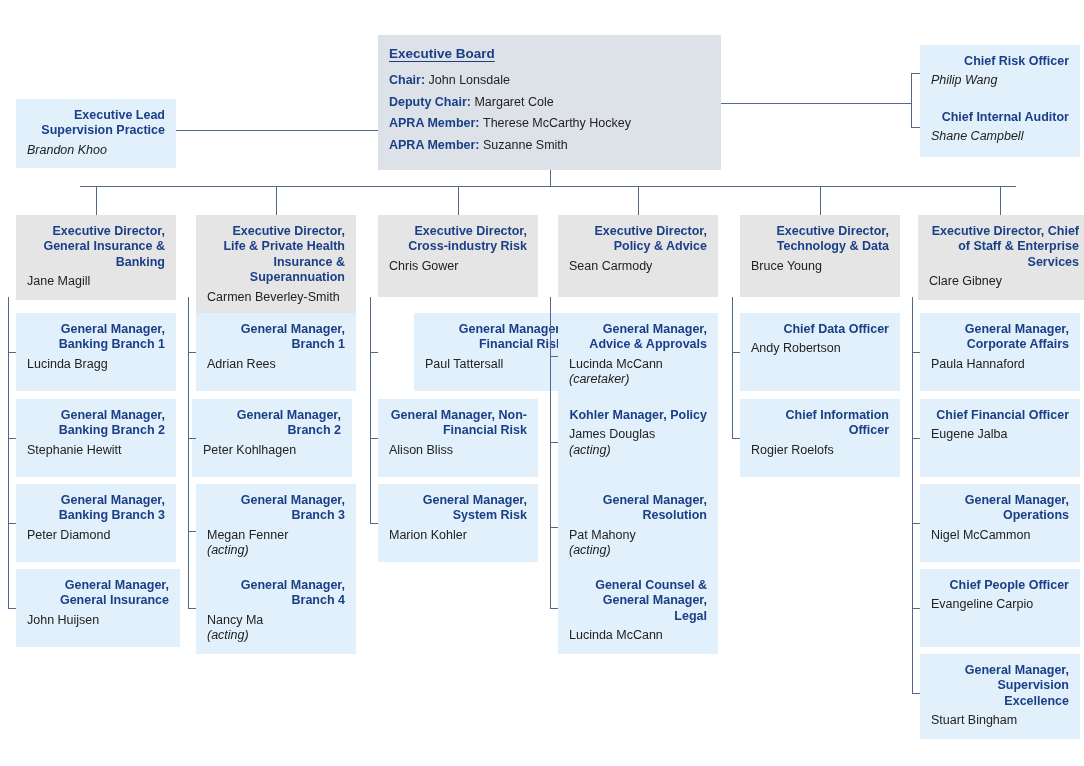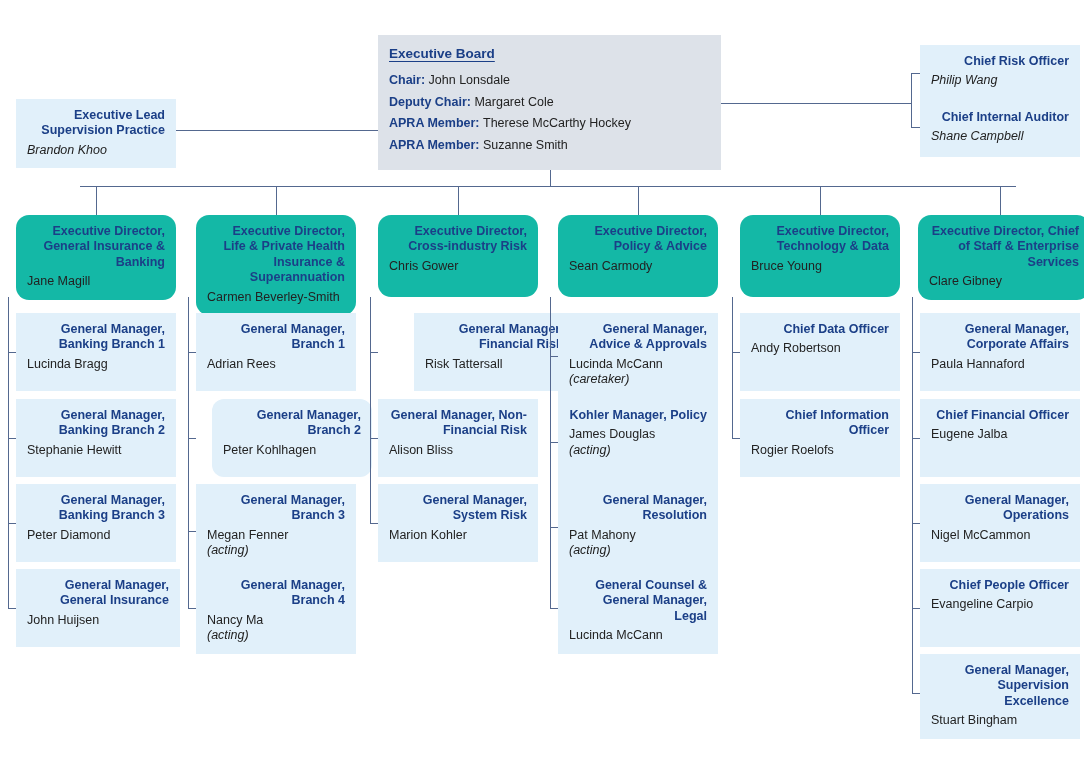--- a/index.html
+++ b/index.html
@@ -31,22 +31,21 @@
   
   .box {
     position: absolute;
     box-sizing: border-box;
     padding: 9px 11px 10px 11px;
   }
   .box.board {
     background: #dde2e9;
   }
   .box.ed {
-    background: #14b8a6;
-    border-radius: 13px;
+    background: #e5e5e5;
   }
   .box.gm {
     background: #e1f0fa;
   }
   .box.side {
     background: #e1f0fa;
   }
   .title {
     color: #1b3f87;
     font-weight: bold;
@@ -138,21 +137,21 @@
     <div class="line h" style="left: 8px; top: 608px; width: 8px;"></div>
     <div class="line v" style="left: 276px; top: 186px; height: 29px;"></div>
     <div class="box ed" style="left: 196px; top: 215px; width: 160px; min-height: 82px;">
       <div class="title">Executive Director, Life &amp; Private Health Insurance &amp; Superannuation</div>
       <div class="person">Carmen Beverley-Smith</div>
     </div>
     <div class="box gm" style="left: 196px; top: 313px; width: 160px; min-height: 78px;">
       <div class="title">General Manager, Branch 1</div>
       <div class="person">Adrian Rees</div>
     </div>
-    <div class="box gm" style="left: 212px; top: 399px; width: 160px; min-height: 78px; border-radius: 12px;">
+    <div class="box gm" style="left: 192px; top: 399px; width: 160px; min-height: 78px;">
       <div class="title">General Manager, Branch 2</div>
       <div class="person">Peter Kohlhagen</div>
     </div>
     <div class="box gm" style="left: 196px; top: 484px; width: 160px; min-height: 94px;">
       <div class="title">General Manager, Branch 3</div>
       <div class="person">Megan Fenner</div>
       <div class="note">(acting)</div>
     </div>
     <div class="box gm" style="left: 196px; top: 569px; width: 160px; min-height: 77px;">
       <div class="title">General Manager, Branch 4</div>
@@ -164,21 +163,21 @@
     <div class="line h" style="left: 188px; top: 438px; width: 8px;"></div>
     <div class="line h" style="left: 188px; top: 531px; width: 8px;"></div>
     <div class="line h" style="left: 188px; top: 608px; width: 8px;"></div>
     <div class="line v" style="left: 458px; top: 186px; height: 29px;"></div>
     <div class="box ed" style="left: 378px; top: 215px; width: 160px; min-height: 82px;">
       <div class="title">Executive Director, Cross-industry Risk</div>
       <div class="person">Chris Gower</div>
     </div>
     <div class="box gm" style="left: 378px; top: 313px; width: 160px; min-height: 78px; margin-left: 36px;">
       <div class="title">General Manager, Financial Risk</div>
-      <div class="person">Risk Tattersall</div>
+      <div class="person">Paul Tattersall</div>
     </div>
     <div class="box gm" style="left: 378px; top: 399px; width: 160px; min-height: 78px;">
       <div class="title">General Manager, Non-Financial Risk</div>
       <div class="person">Alison Bliss</div>
     </div>
     <div class="box gm" style="left: 378px; top: 484px; width: 160px; min-height: 78px;">
       <div class="title">General Manager, System Risk</div>
       <div class="person">Marion Kohler</div>
     </div>
     <div class="line v" style="left: 370px; top: 297px; height: 226px;"></div>

